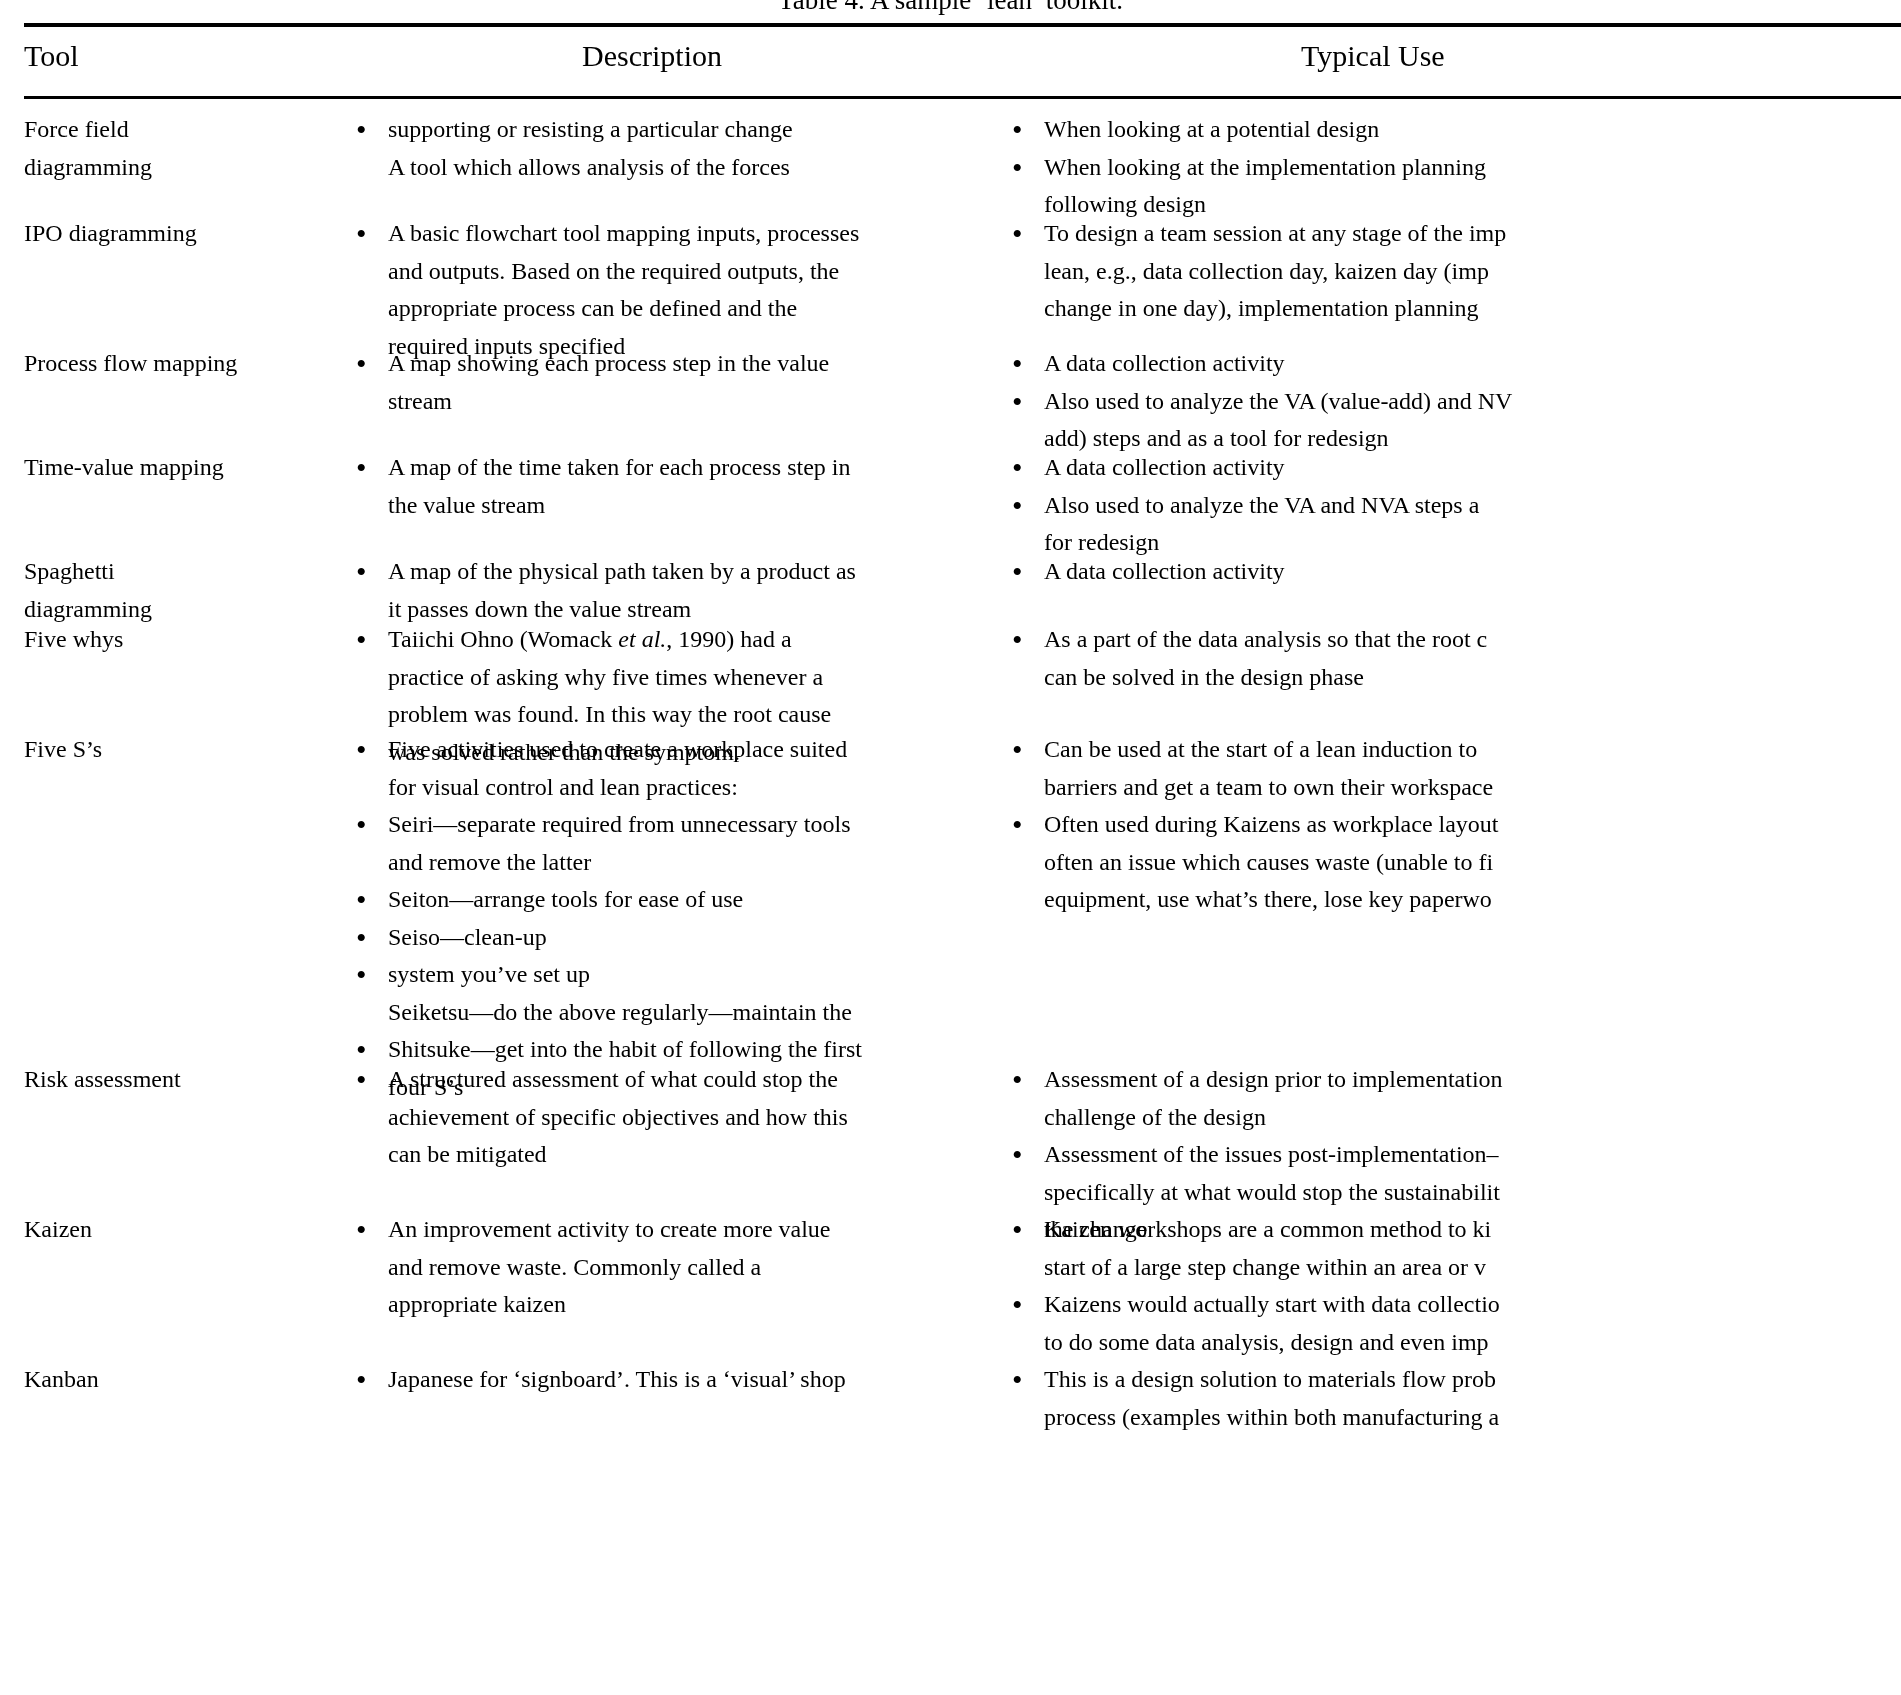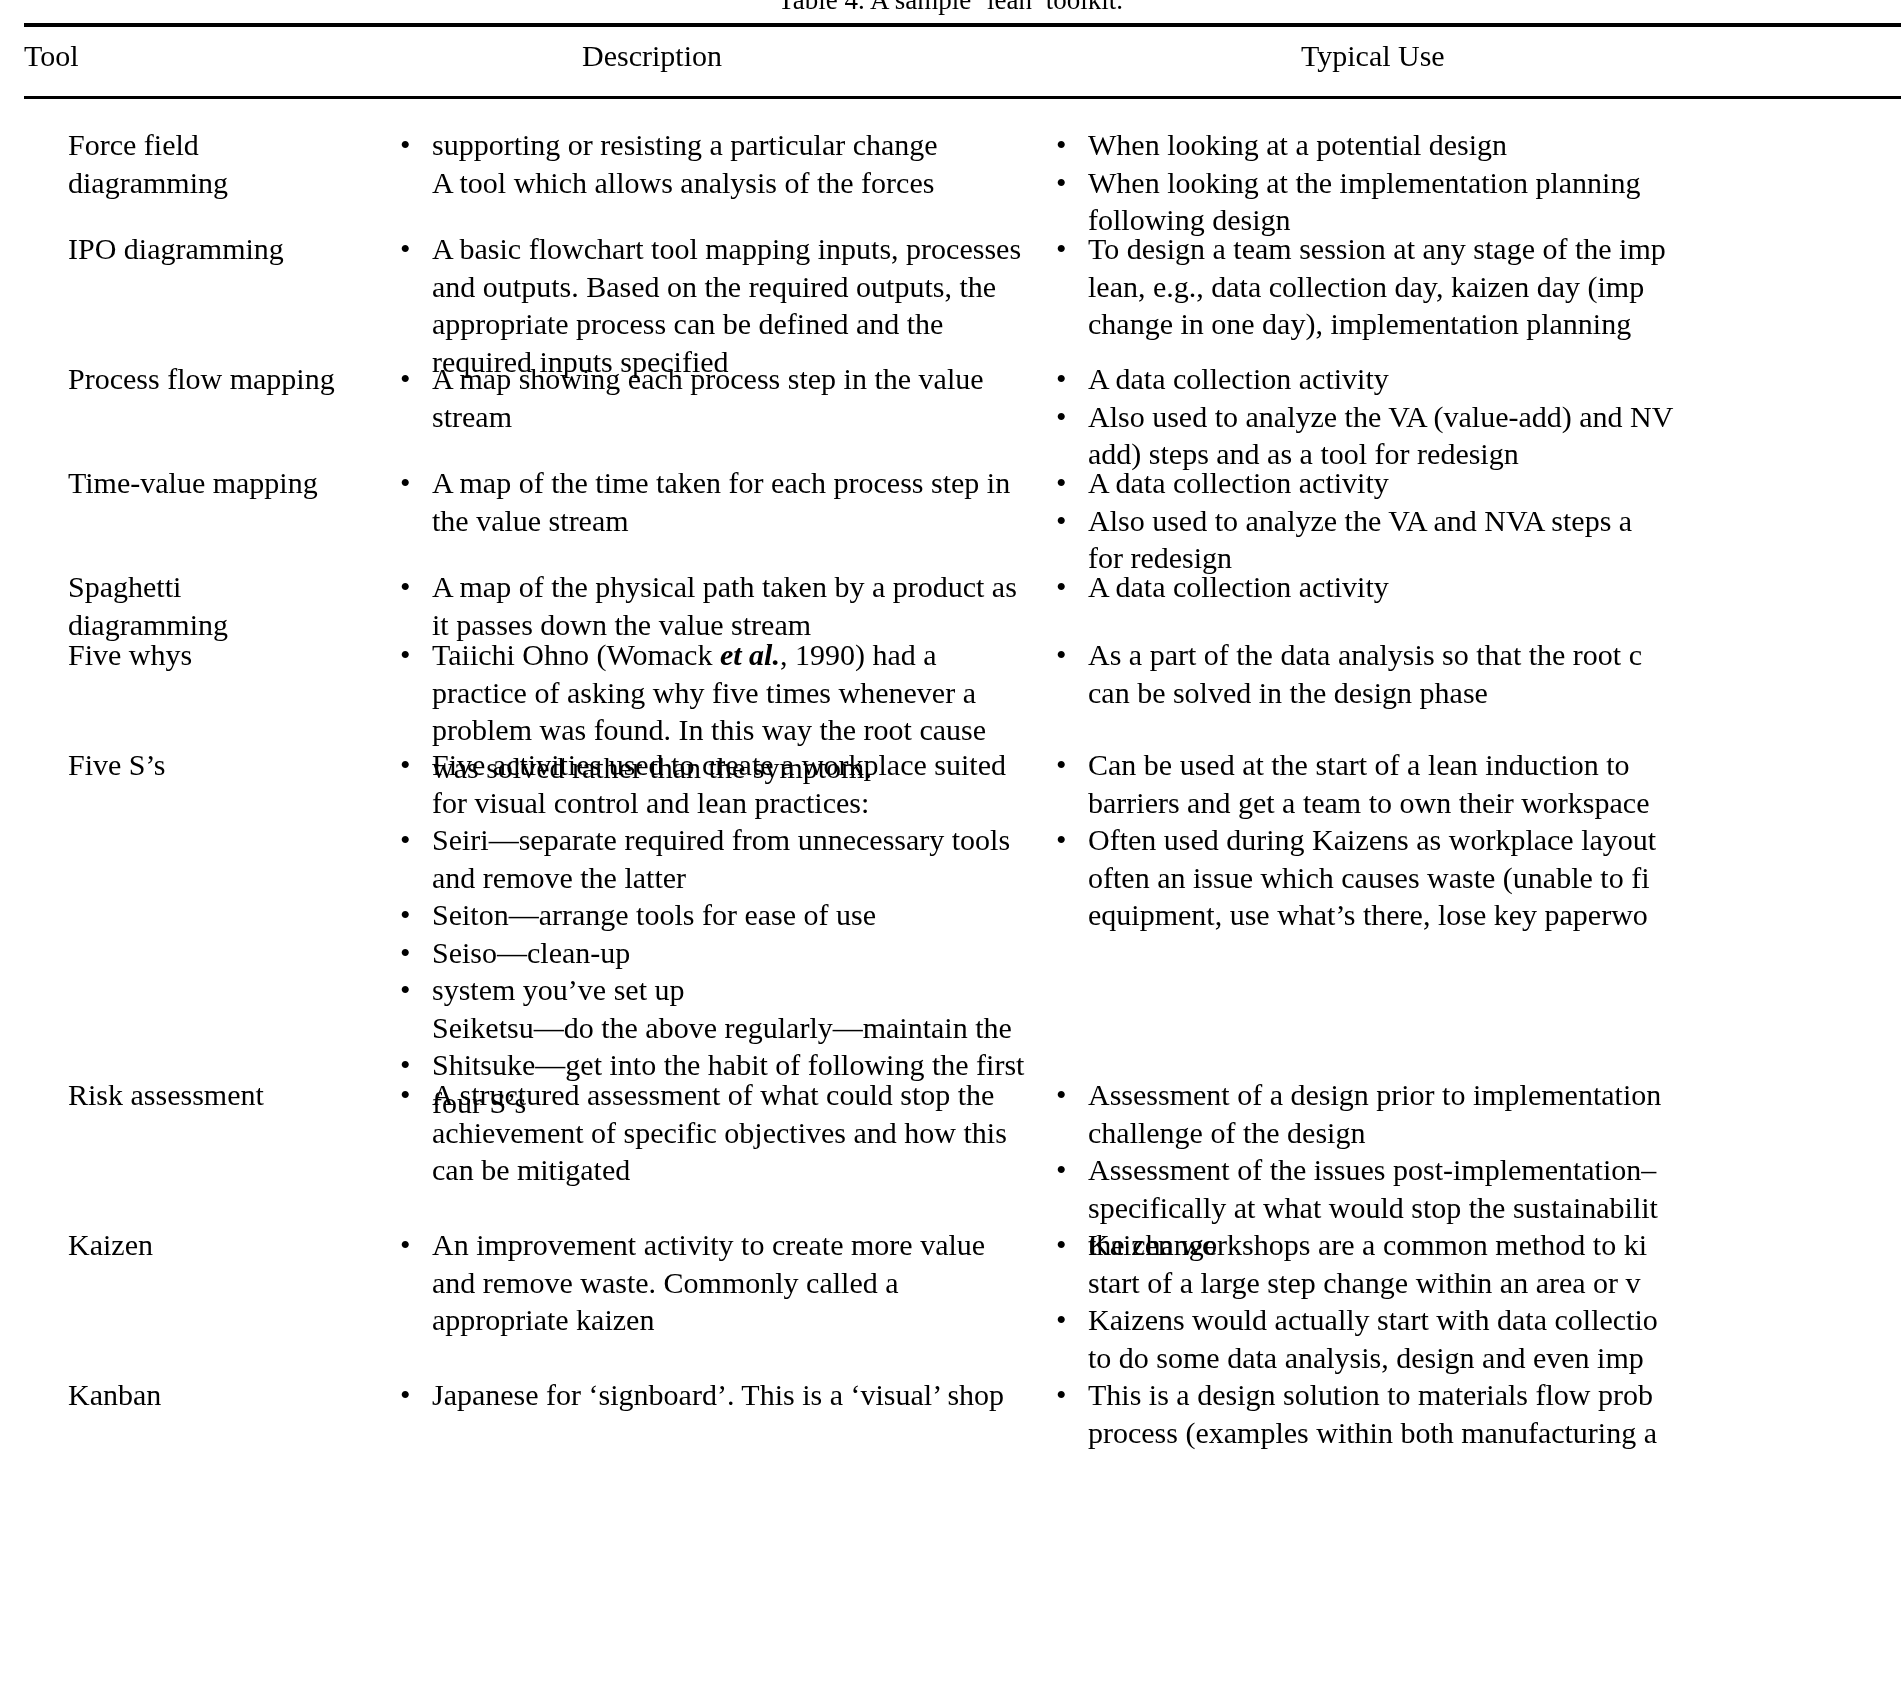--- a/index.html
+++ b/index.html
@@ -74,24 +74,23 @@
     width: 1901px;
   }
 
   .row {
     position: relative;
     width: 1901px;
   }
 
   .cell {
     position: absolute;
-    top: 16px;
-    font-size: 30px;
+    top: 1px;
+    font-size: 24px;
     line-height: 37.5px;
-    margin-left: 44px;
   }
   .cell-tool {
     left: 24px;
     width: 320px;
   }
   .cell-desc {
     left: 352px;
     width: 600px;
   }
   .cell-use {
@@ -266,21 +265,21 @@
           </ul>
         </div>
       </div>
       <div class="row" style="height: 110px;">
         <div class="cell cell-tool">
           <div class="line">Five whys</div>
         </div>
         <div class="cell cell-desc">
           <ul class="bullets">
             <li>
-              <span class="txt"><span class="txt" style="display: inline;">Taiichi Ohno (Womack </span><span class="txt" style="font-style: italic; display: inline; font-weight: bold;">et al.</span><span class="txt" style="display: inline;">, 1990) had a</span></span>
+              <span class="txt"><span class="txt" style="display: inline;">Taiichi Ohno (Womack </span><span class="txt" style="font-style: italic; display: inline;">et al.</span><span class="txt" style="display: inline;">, 1990) had a</span></span>
               <span class="txt">practice of asking why five times whenever a</span>
               <span class="txt">problem was found. In this way the root cause</span>
               <span class="txt">was solved rather than the symptom.</span>
             </li>
           </ul>
         </div>
         <div class="cell cell-use">
           <ul class="bullets">
             <li>
               <span class="txt">As a part of the data analysis so that the root c</span>

